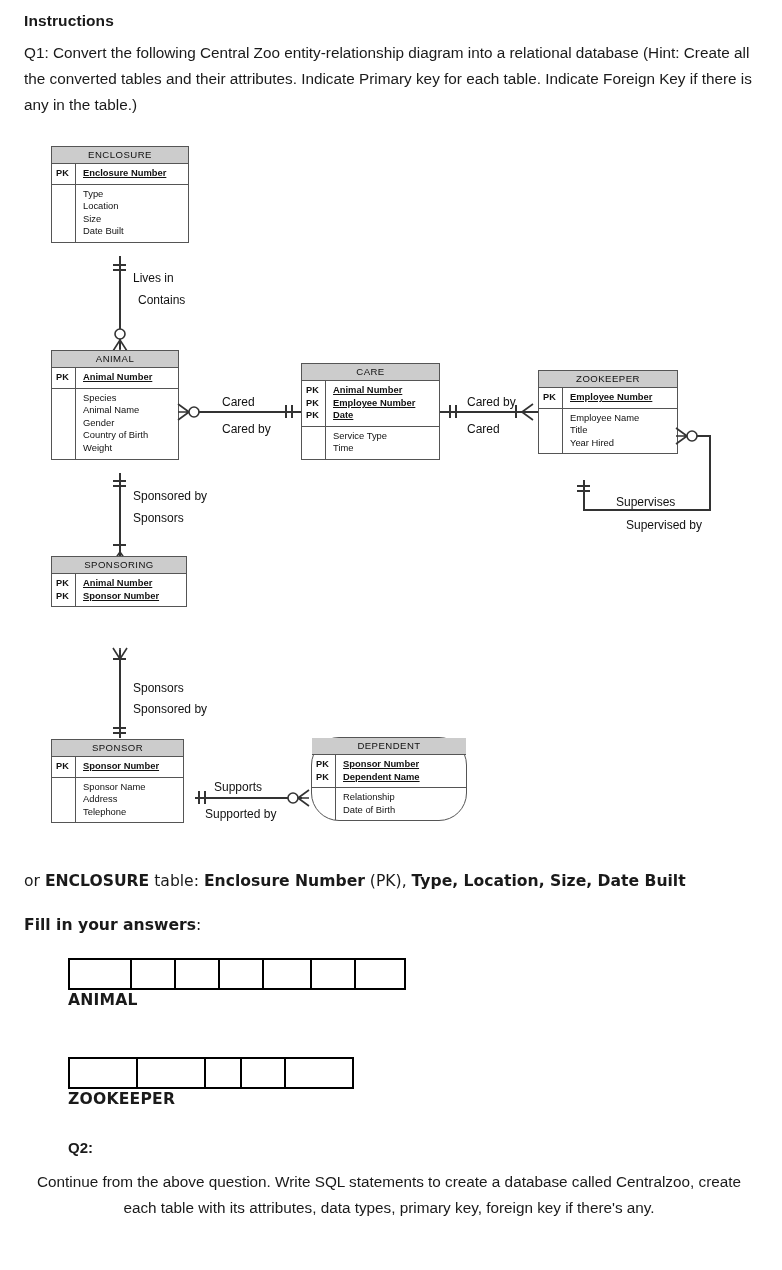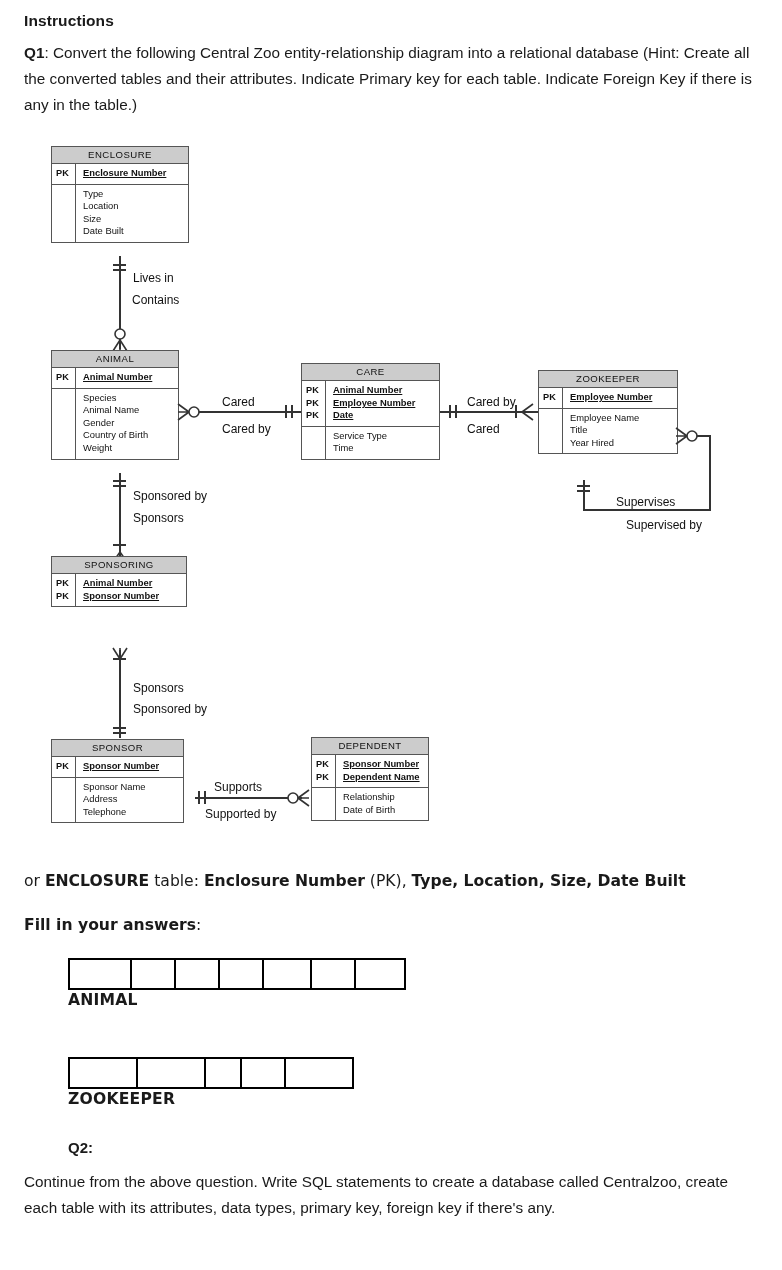--- a/index.html
+++ b/index.html
@@ -12,42 +12,42 @@
 
   
   .instr-title{
     position:absolute; left:24px; top:12px;
     font-size:15.5px; font-weight:bold; letter-spacing:.1px;
   }
   .q1{
     position:absolute; left:24px; top:40px; width:736px;
     font-size:15.3px; line-height:26px;
   }
-  .q1 b{font-weight:bold;}
+  .q1 b{font-weight:normal;}
 
   .or-line{
     position:absolute; left:24px; top:870px; width:740px;
     font-size:15.6px; line-height:23px; font-weight:bold;
     font-family:"DejaVu Sans", sans-serif;
   }
   .or-line .light{font-weight:normal;}
   .fill-line{
     position:absolute; left:24px; top:916px;
     font-size:15.6px; font-weight:bold;
     font-family:"DejaVu Sans", sans-serif;
   }
   .fill-line .light{font-weight:normal;}
 
   .q2-label{
     position:absolute; left:68px; top:1139px;
     font-size:15px; font-weight:bold;
   }
   .q2-body{
     position:absolute; left:24px; top:1169px; width:730px;
-    font-size:15.3px; line-height:26px;
+    font-size:15.3px; line-height:26px;text-align:center;
   }
 
   
   .ans-grid{position:absolute; display:flex; border:2px solid #000; background:#fff;}
   .ans-grid .cell{border-right:2px solid #000; height:100%;}
   .ans-grid .cell:last-child{border-right:none;}
   #grid-animal{left:68px; top:958px; height:28px;}
   #grid-zookeeper{left:68px; top:1057px; height:28px;}
   .ans-label{
     position:absolute; font-size:15.6px; font-weight:bold;
@@ -127,21 +127,21 @@
     <div class="ln v" style="left:119px; top:126px; height:93px;"></div>
 
     <div class="ln h" style="left:113px; top:134px; width:13px;"></div>
     <div class="ln h" style="left:113px; top:139px; width:13px;"></div>
 
     <svg class="sym" style="left:108px; top:197px;" width="24" height="26" viewBox="0 0 24 26">
       <circle cx="12" cy="7" r="5" fill="#fff" stroke="#333" stroke-width="1.6"></circle>
       <path d="M12 13 L5 24 M12 13 L12 24 M12 13 L19 24" stroke="#333" stroke-width="1.6" fill="none"></path>
     </svg>
     <div class="relabel" style="left:133px; top:141px;">Lives in</div>
-    <div class="relabel" style="left:132px; top:163px;">Contains</div>
+    <div class="relabel" style="left:138px; top:163px;">Contains</div>
 
     <div class="entity" id="e-animal" style="left:51px; top:220px; width:128px;">
       <div class="ehead">ANIMAL</div>
       <div class="erow">
         <div class="keycol">PK</div>
         <div class="attrcol">
           <div class="pkattr">Animal Number</div>
         </div>
       </div>
       <div class="erow">
@@ -285,21 +285,21 @@
     <div class="ln h" style="left:195px; top:667px; width:107px;"></div>
     <div class="ln v" style="left:198px; top:661px; height:13px;"></div>
     <div class="ln v" style="left:204px; top:661px; height:13px;"></div>
     <svg class="sym" style="left:286px; top:658px;" width="26" height="20" viewBox="0 0 26 20">
       <circle cx="7" cy="10" r="5" fill="#fff" stroke="#333" stroke-width="1.6"></circle>
       <path d="M23 2 L12 10 M23 10 L12 10 M23 18 L12 10" stroke="#333" stroke-width="1.6" fill="none"></path>
     </svg>
     <div class="relabel" style="left:214px; top:650px;">Supports</div>
     <div class="relabel" style="left:205px; top:677px;">Supported by</div>
 
-    <div class="entity" id="e-dependent" style="left:311px; top:607px; width:118px;">
+    <div class="entity" id="e-dependent" style="left:311px; top:607px; width:156px;border-radius:28px;">
       <div class="ehead">DEPENDENT</div>
       <div class="erow">
         <div class="keycol">
           <div>PK</div>
           <div>PK</div>
         </div>
         <div class="attrcol">
           <div class="pkattr">Sponsor Number</div>
           <div class="pkattr">Dependent Name</div>
         </div>

